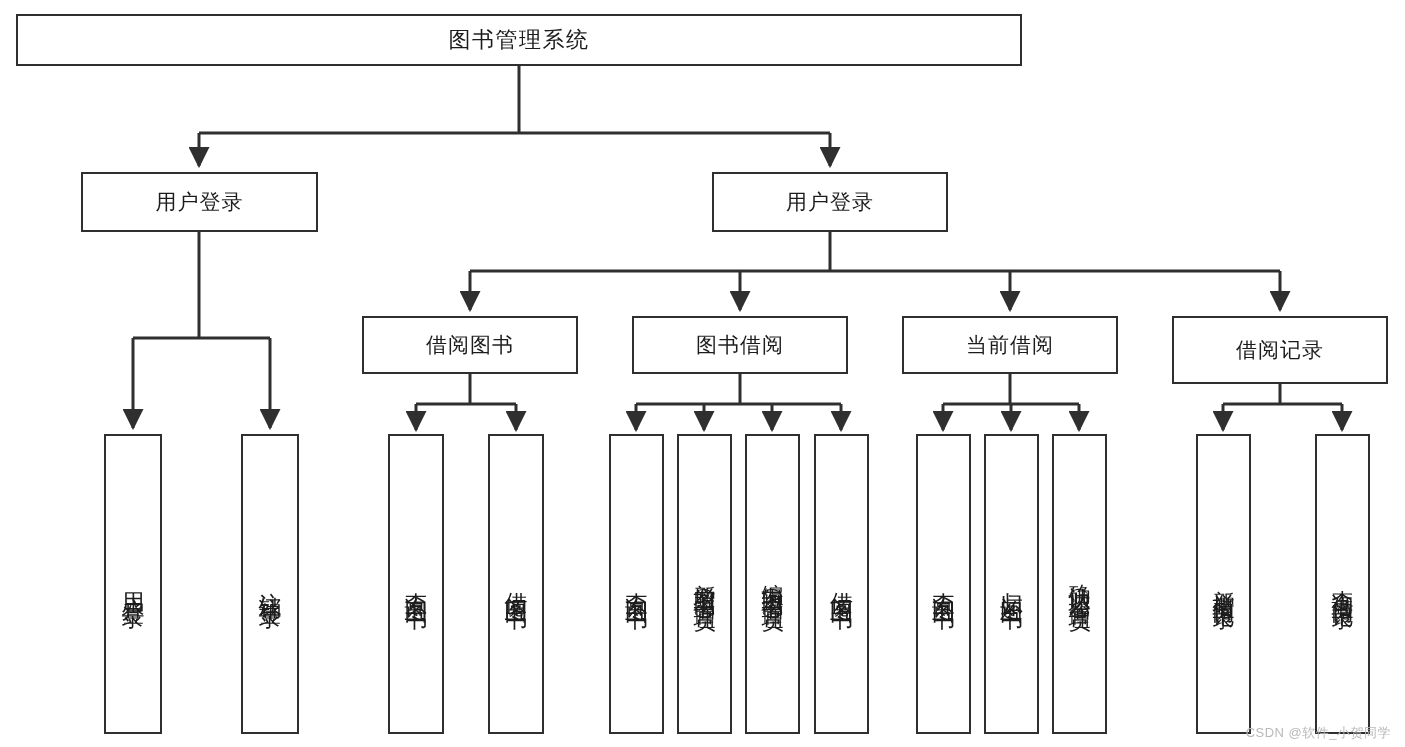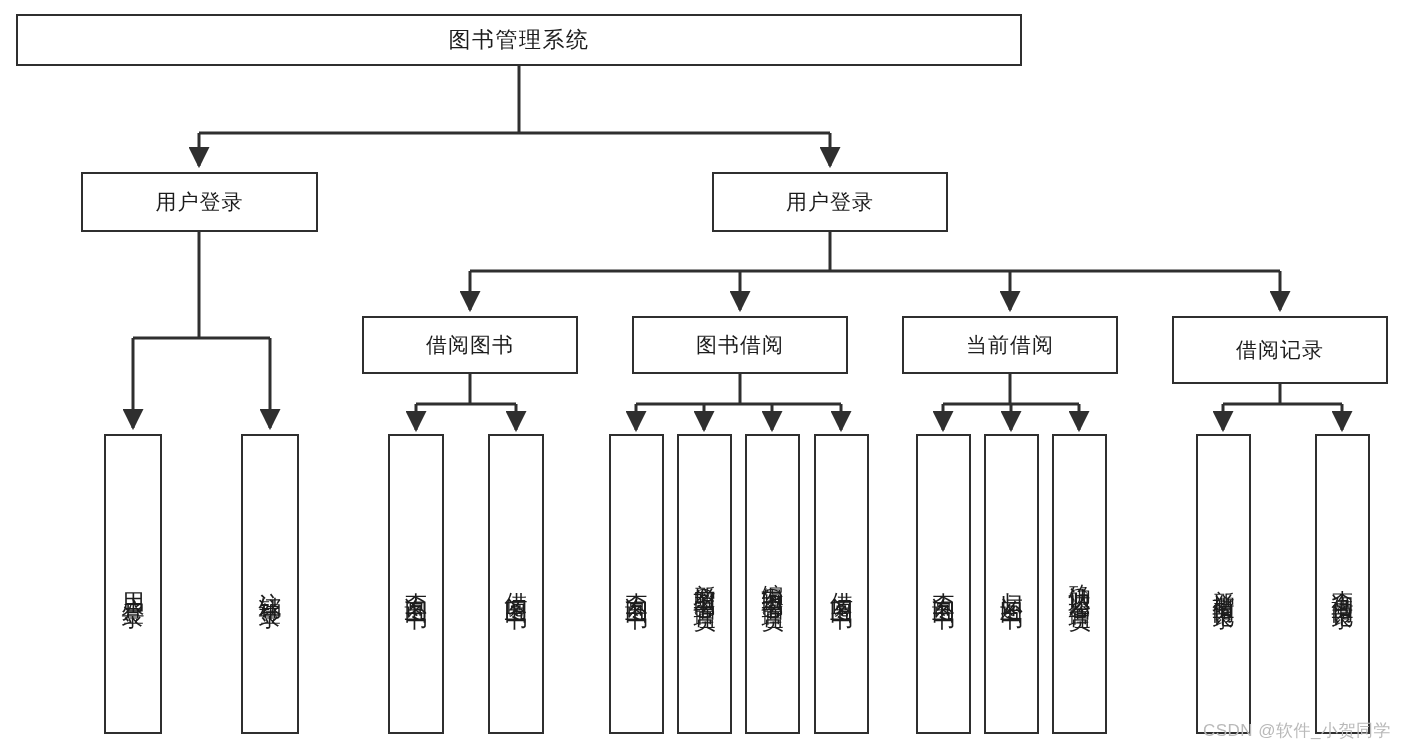--- a/index.html
+++ b/index.html
@@ -35,21 +35,21 @@
     text-orientation:upright;
     font-size:23px;
     line-height:1.18;
     letter-spacing:5px;
     white-space:nowrap;
   }
   .v-node.tall .lbl{font-size:22px;letter-spacing:4px;}
   #watermark{
     position:absolute;
     right:14px;bottom:5px;
-    font-size:17px;
+    font-size:13px;
     color:#b9b9b9;
     letter-spacing:0.5px;
     white-space:nowrap;
     pointer-events:none;
   }
 </style>
 </head>
 <body>
 
 <div id="stage">

